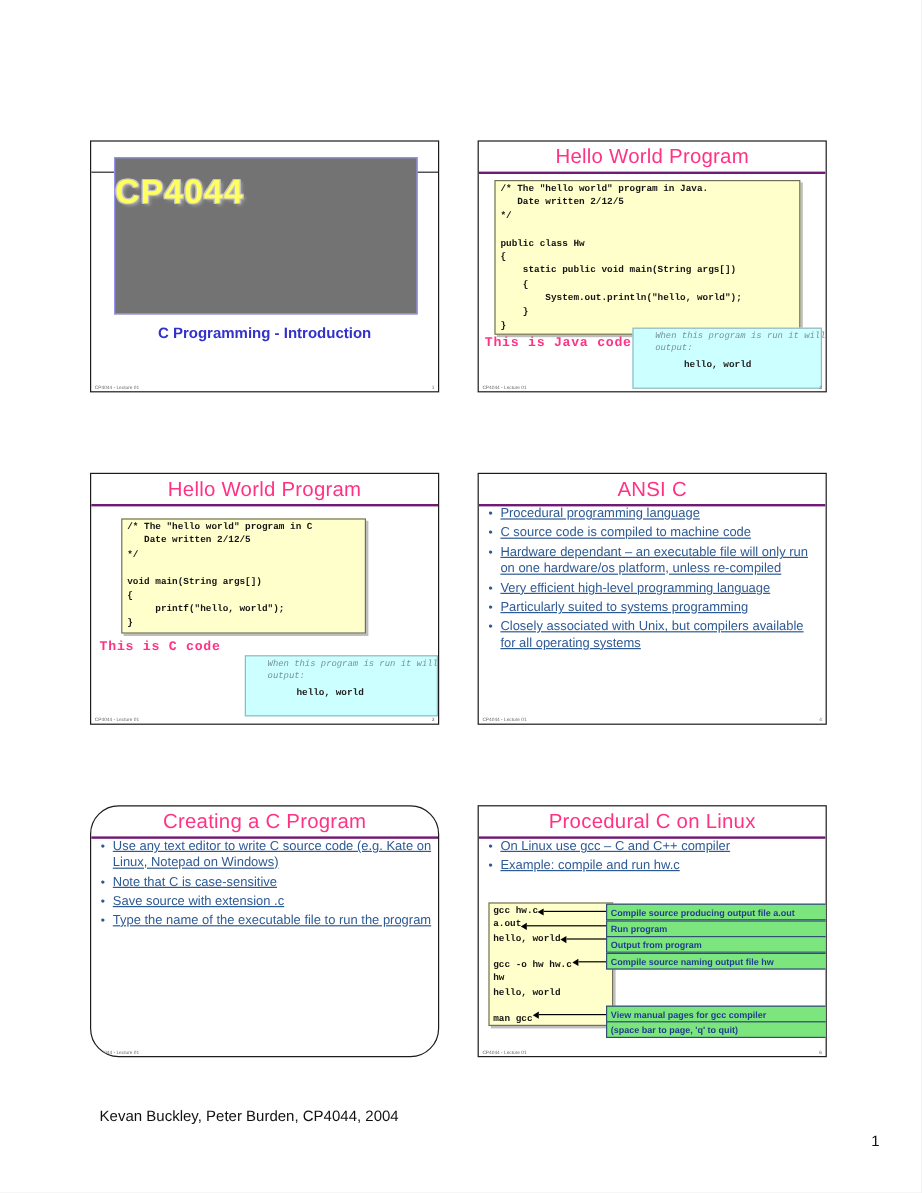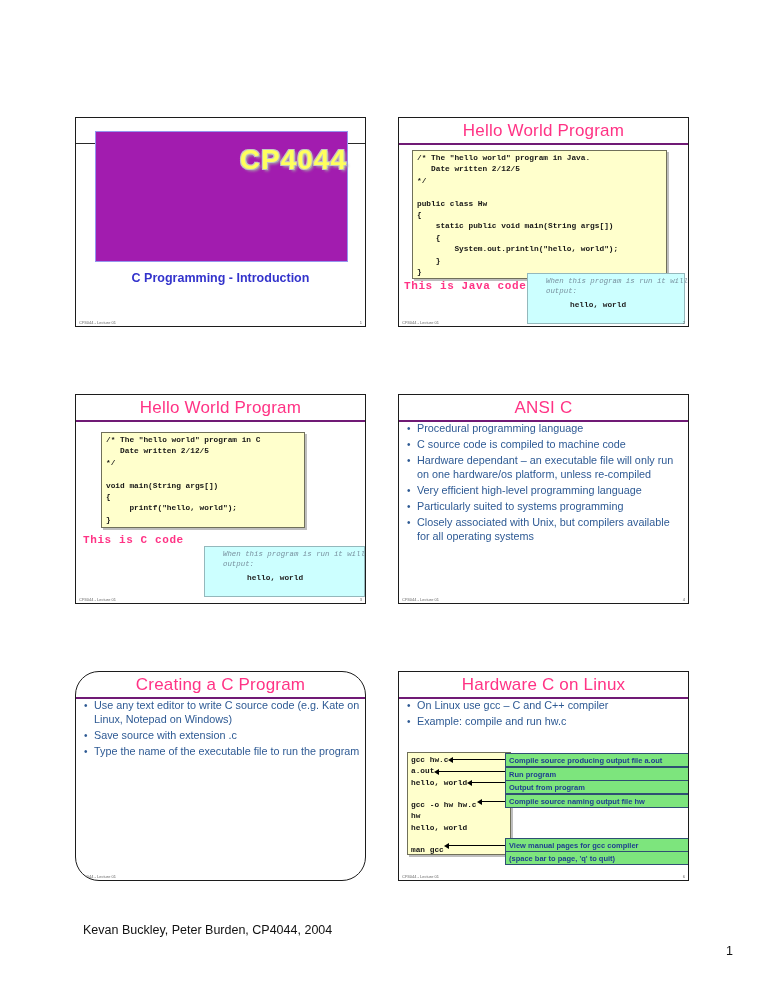--- a/index.html
+++ b/index.html
@@ -18,21 +18,21 @@
   .slide-title{position:absolute;top:0;left:0;right:0;height:25px;line-height:25px;
                text-align:center;font-size:17px;color:var(--title-pink,#ff3385);
                border-bottom:2px solid #701a75;letter-spacing:.2px;}
   .title-line{position:absolute;top:0;left:0;right:0;height:25px;border-bottom:1px solid #2a2a2a;}
 
   .sfoot{position:absolute;bottom:1px;left:3px;font-size:4px;line-height:5px;color:#666;}
   .snum{position:absolute;bottom:1px;right:3px;font-size:4px;line-height:5px;color:#666;}
 
   
   .wordart-box{position:absolute;left:19px;top:13px;width:251px;height:129px;
-               background:#a21caf;border:1px solid #9595ef;z-index:2;text-align:right;}
+               background:#737373;border:1px solid #9595ef;z-index:2;text-align:left;}
   .wordart{margin-top:12px;font-size:28px;font-weight:bold;letter-spacing:1px;
            color:var(--wordart-yellow,#ffff5e);
            text-shadow:-1px -1px 0 #c4c4c4,1px -1px 0 #c4c4c4,-1px 1px 0 #c4c4c4,
                        1px 1px 0 #b5b5b5,2px 2px 3px #a8a8a8;}
   .subtitle{position:absolute;top:153px;left:0;right:0;text-align:center;z-index:2;
             color:var(--subtitle-blue,#3333cc);font-size:12.5px;font-weight:600;}
 
   
   .codebox{position:absolute;background:var(--code-bg,#ffffcc);border:1px solid #70705a;
            box-shadow:2px 2px 0 rgba(110,110,110,.45);box-sizing:border-box;
@@ -49,21 +49,21 @@
   #slide-2 .outbox{left:128px;top:155px;width:158px;height:51px;}
   #slide-3 .outbox{left:128px;top:151px;width:161px;height:51px;}
   .outbox .note{font-family:"Liberation Mono",monospace;font-style:italic;font-size:7.4px;
                 line-height:9.5px;color:#78919f;white-space:pre;padding:3px 0 0 4px;margin-left:14px;}
   .outbox .out{font-family:"Liberation Mono",monospace;font-weight:bold;font-size:7.8px;
                color:#222;padding:5px 0 0 42px;}
 
   
   .bullets{position:absolute;top:27px;left:6px;right:4px;margin:0;padding:0;}
   .bullets li{list-style:none;position:relative;padding-left:12px;margin-bottom:2.5px;
-              font-size:10.8px;line-height:13.6px;color:var(--body-blue,#2e5a94);}
+              font-size:10.8px;line-height:13.6px;color:var(--body-blue,#2e5a94);text-decoration:underline;}
   .bullets li::before{content:"\2022";position:absolute;left:2px;top:0;font-size:10px;}
 
   
   .terminal{position:absolute;left:8px;top:80px;width:104px;height:103px;
             background:var(--code-bg,#ffffcc);border:1px solid #70705a;box-sizing:border-box;
             box-shadow:2px 2px 0 rgba(110,110,110,.45);
             font-family:"Liberation Mono",monospace;font-weight:bold;font-size:7.8px;
             line-height:11.3px;white-space:pre;color:#151515;padding:2px 0 5px 3px;}
   .gbox{position:absolute;left:106px;width:186px;background:var(--annotation-green,#7de57d);
         border:1px solid #2f4f73;box-sizing:border-box;color:#1f3f8f;
@@ -153,29 +153,30 @@
       <li>Closely associated with Unix, but compilers available for all operating systems</li>
     </ul>
     <div class="sfoot">CP4044 - Lecture 01</div>
     <div class="snum">4</div>
   </div>
 
   <div class="slide" id="slide-5">
     <div class="slide-title">Creating a C Program</div>
     <ul class="bullets">
       <li>Use any text editor to write C source code (e.g. Kate on Linux, Notepad on Windows)</li>
+      <li>Note that C is case-sensitive</li>
       <li>Save source with extension .c</li>
       <li>Type the name of the executable file to run the program</li>
     </ul>
     <div class="sfoot">CP4044 - Lecture 01</div>
     <div class="snum">5</div>
   </div>
 
   <div class="slide" id="slide-6">
-    <div class="slide-title">Hardware C on Linux</div>
+    <div class="slide-title">Procedural C on Linux</div>
     <ul class="bullets">
       <li>On Linux use gcc – C and C++ compiler</li>
       <li>Example: compile and run hw.c</li>
     </ul>
     <div class="terminal">gcc hw.c
 a.out
 hello, world
 
 gcc -o hw hw.c
 hw

